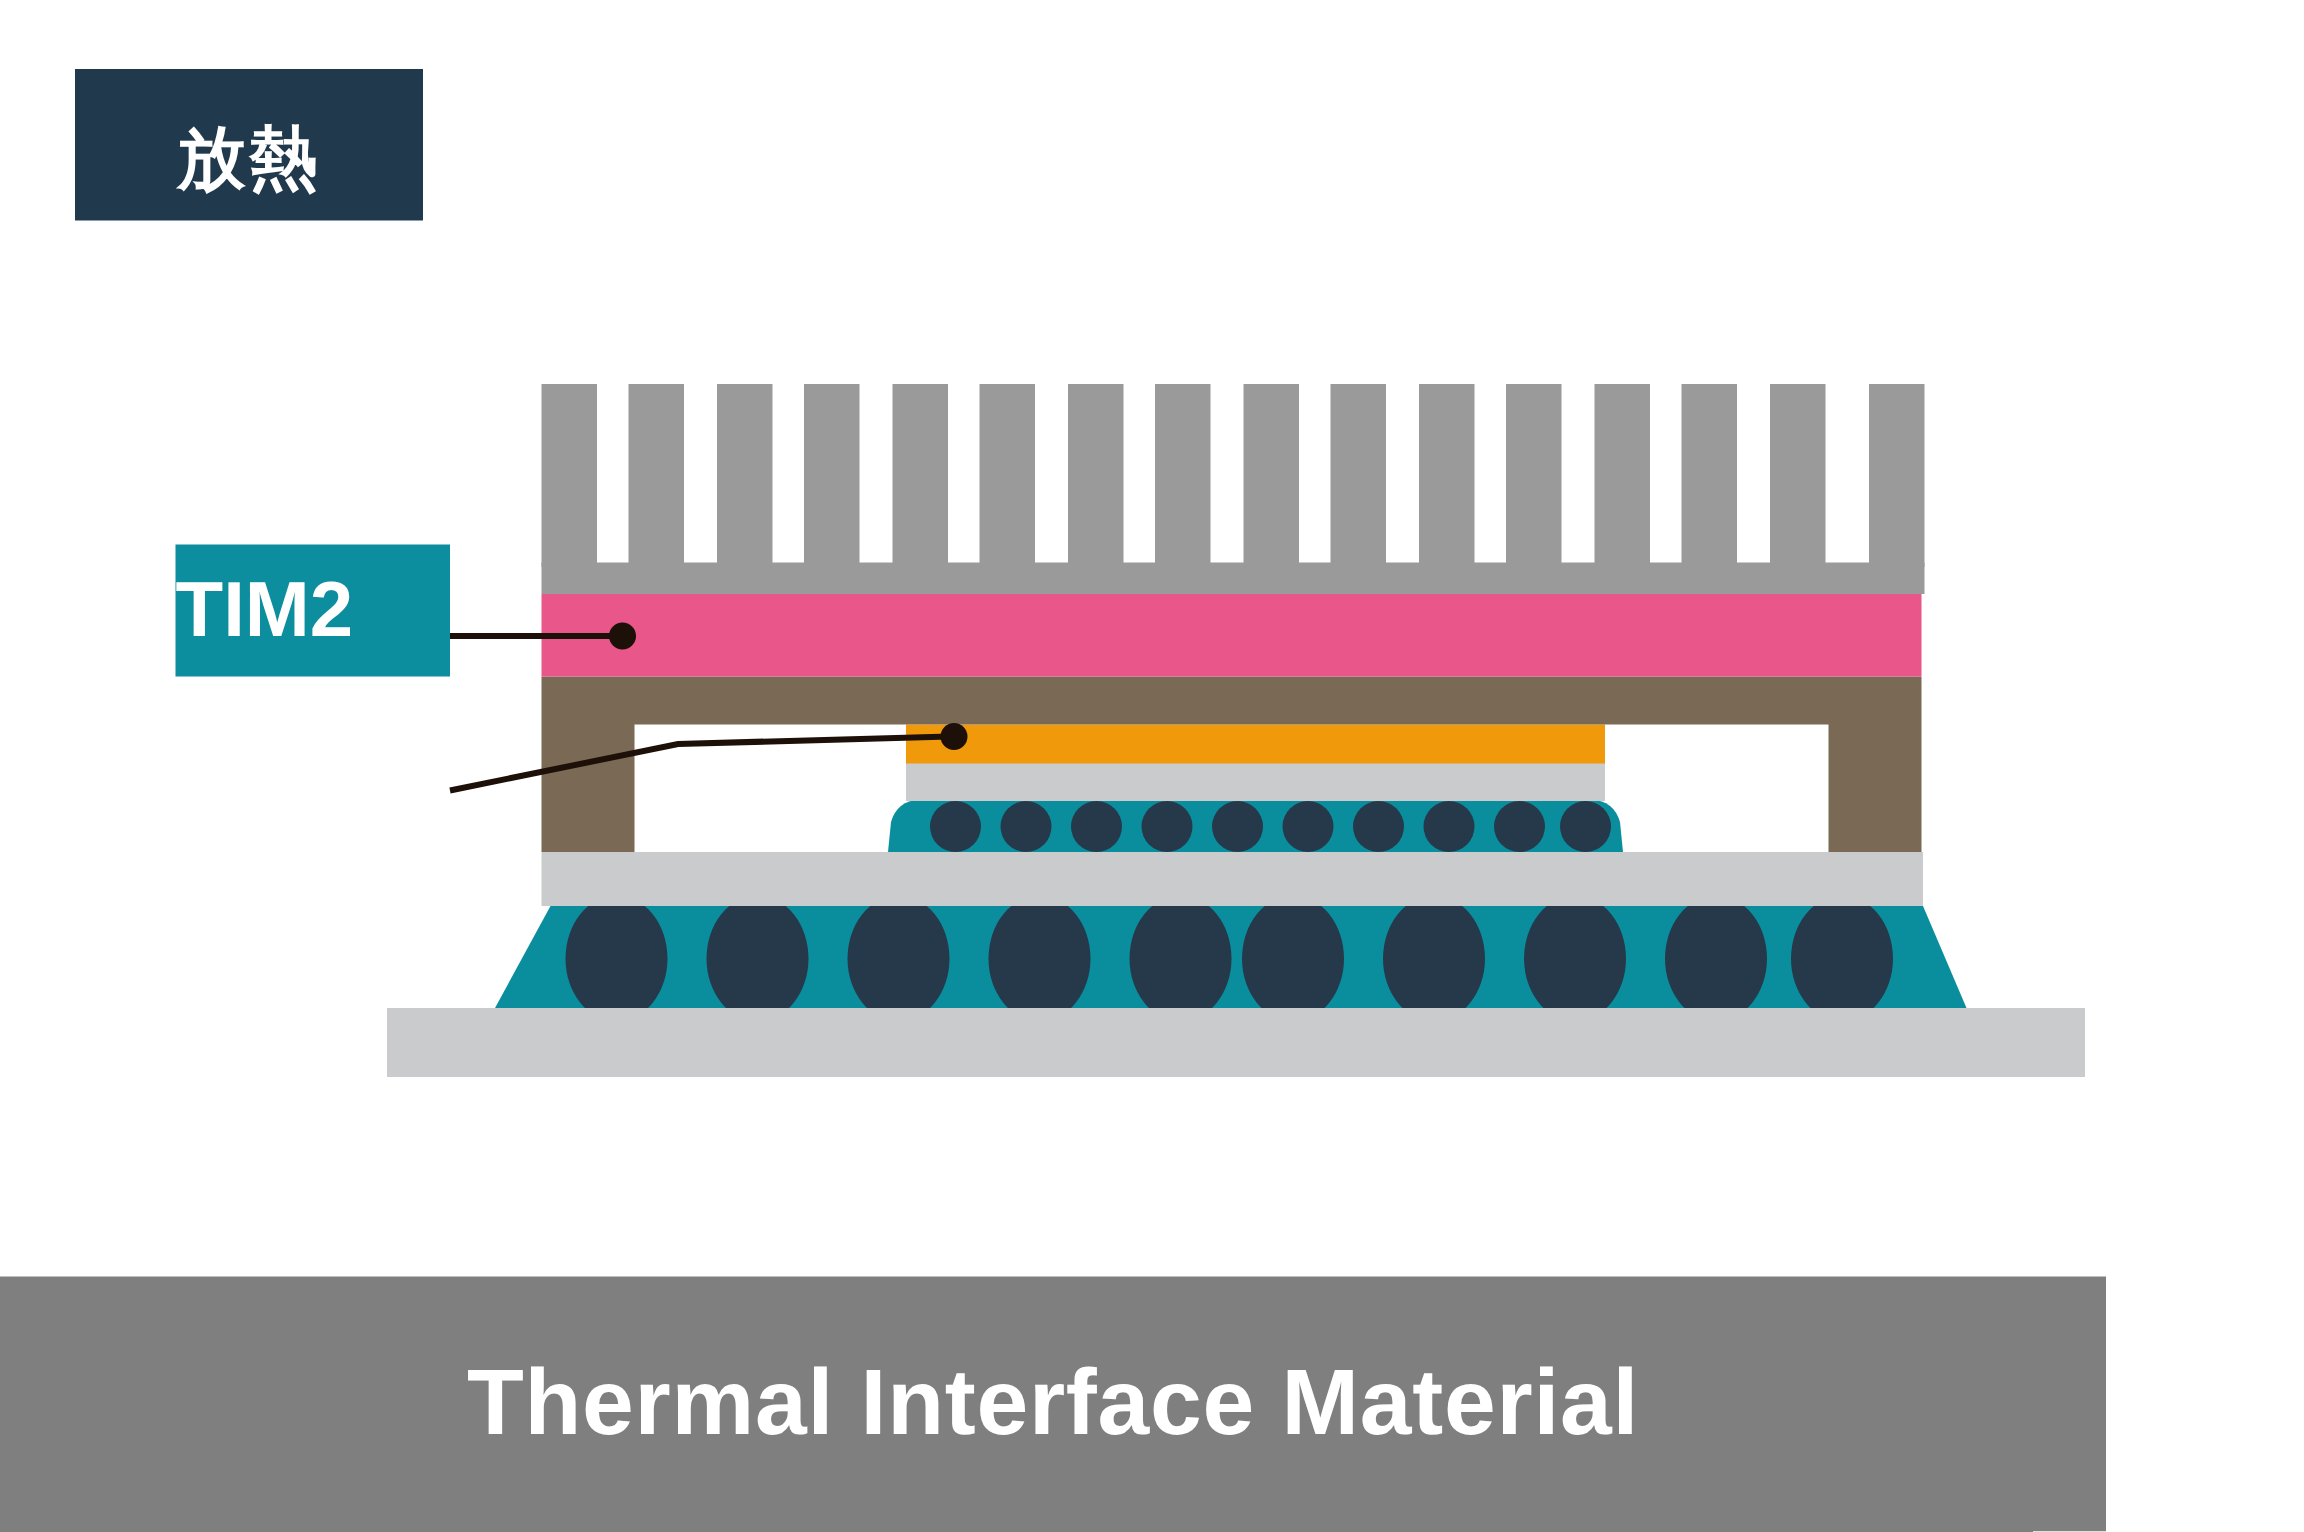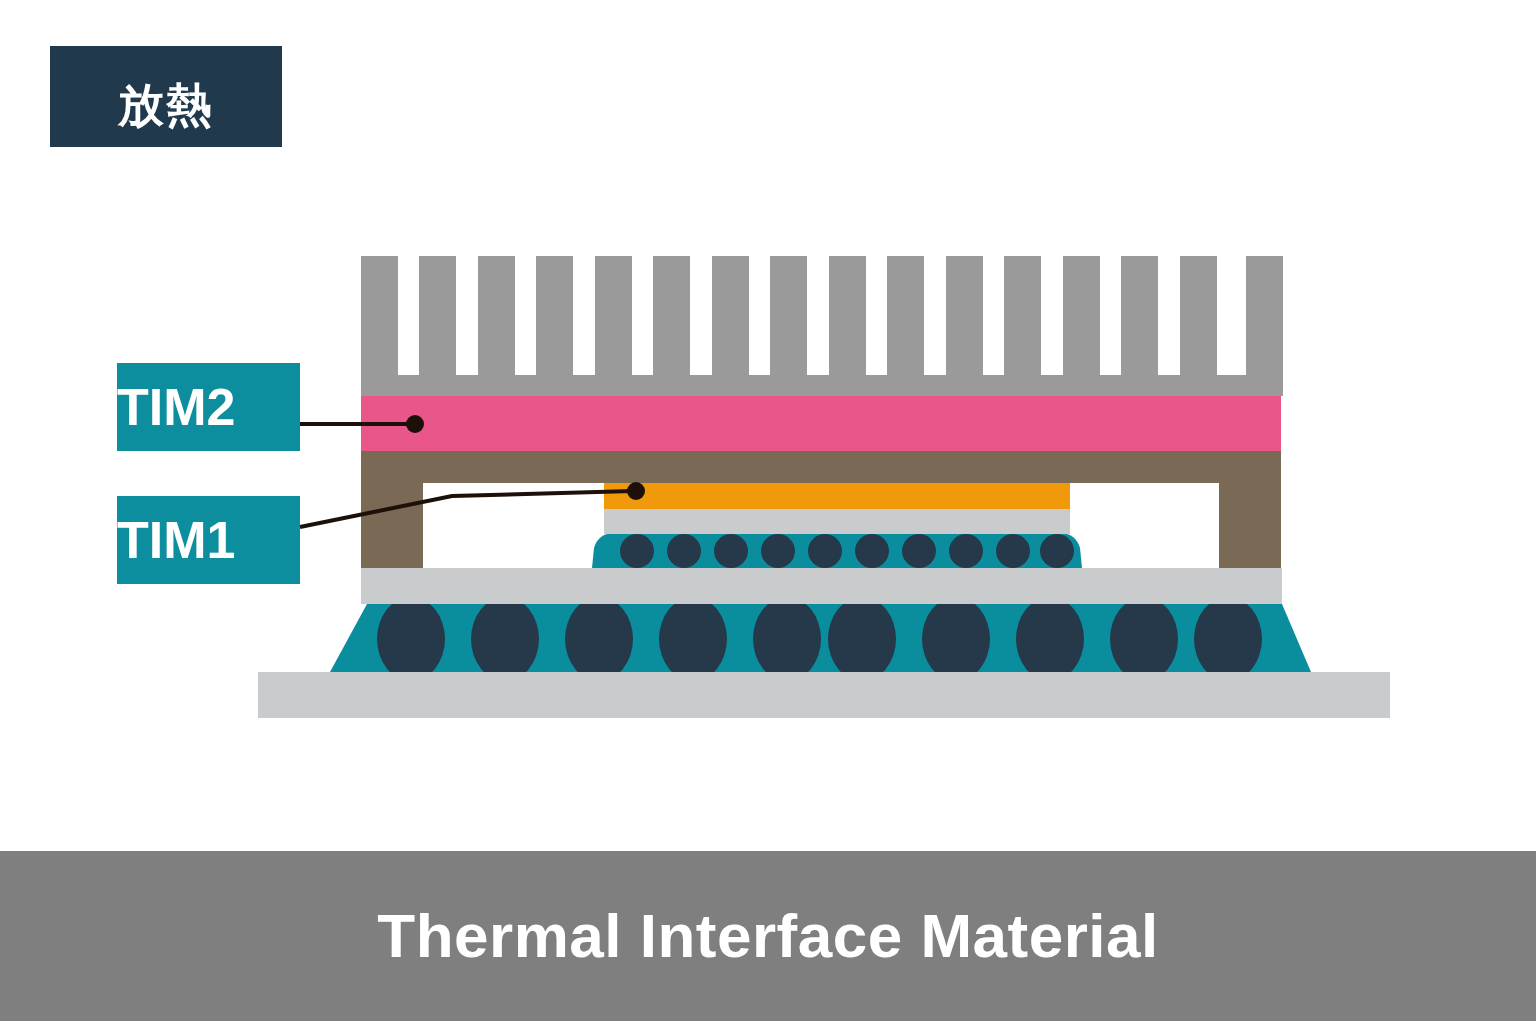--- a/index.html
+++ b/index.html
@@ -69,21 +69,21 @@
     top: 0;
     width: 1536px;
     height: 1021px;
   }
 
   
   .banner {
     position: absolute;
     left: 0;
     top: 851px;
-    width: 1536px;
+    width: 1404px;
     height: 170px;
     background: #7f7f7f;
     display: flex;
     align-items: center;
     justify-content: center;
   }
   .banner-text {
     color: #ffffff;
     font-size: 62px;
     font-weight: bold;
@@ -178,21 +178,18 @@
 
     <g>
       <polyline points="300,527 452,496 633,491" fill="none" stroke="#1c1008" stroke-width="4"></polyline>
       <circle cx="636" cy="491" r="9" fill="#1c1008"></circle>
     </g>
   </svg>
 
   <div class="callout-box" id="callout-tim2">
     <span class="callout-text">TIM2</span>
   </div>
-  <div class="callout-box" id="callout-tim1">
-    <span class="callout-text">TIM1</span>
-  </div>
 
   <div class="banner">
     <span class="banner-text">Thermal Interface Material</span>
   </div>
 
 </div>
 
 </body></html>

